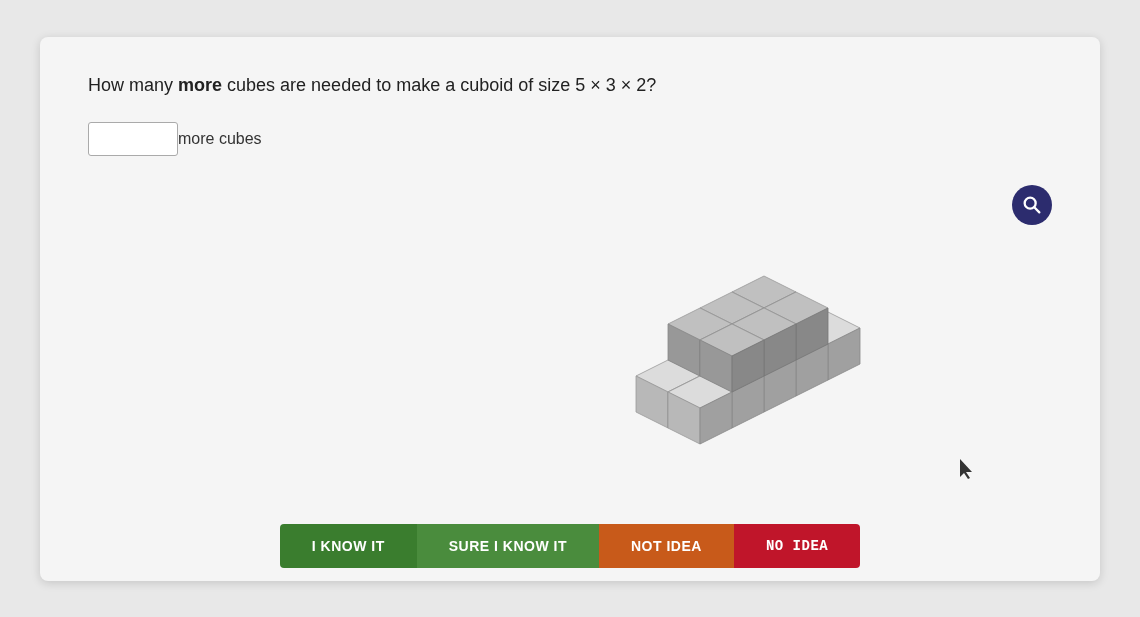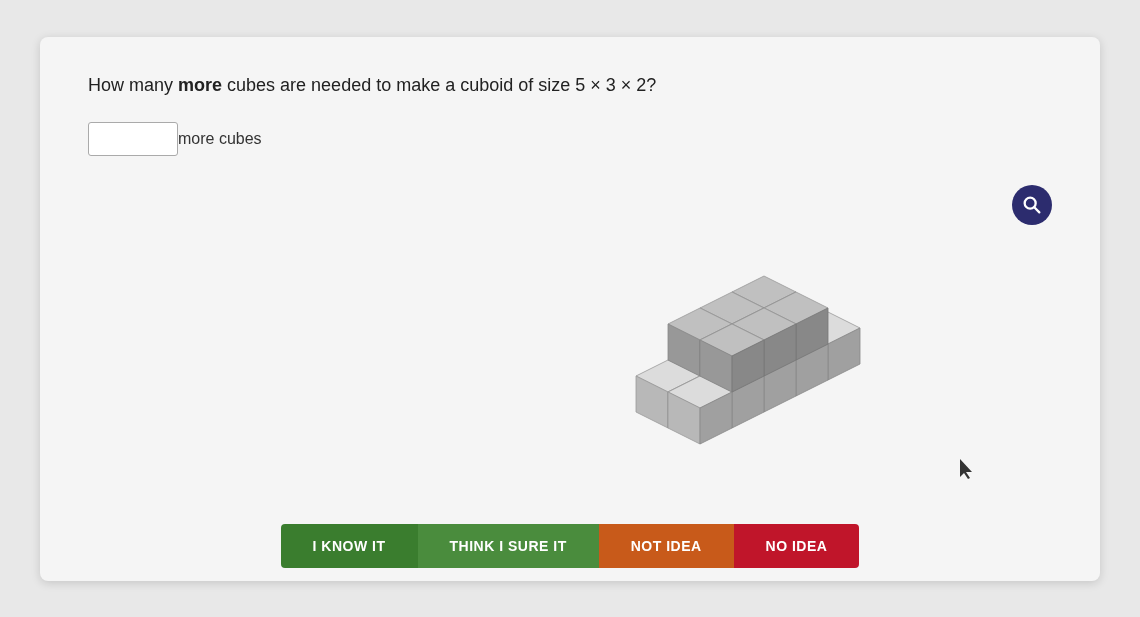--- a/index.html
+++ b/index.html
@@ -138,20 +138,21 @@
     .btn-no-idea {
       background: #c0152a;
       color: white;
       font-size: 14px;
       font-weight: bold;
       padding: 14px 32px;
       border: none;
       cursor: pointer;
       letter-spacing: 0.5px;
       border-radius: 0 4px 4px 0;
+      font-family: Liberation Mono, monospace;
     }
 
     
     .cursor-arrow {
       position: absolute;
       bottom: 100px;
       right: 120px;
       width: 24px;
       height: 24px;
       pointer-events: none;
@@ -367,18 +368,18 @@
   </button>
 
   <div class="cursor-arrow">
     <svg viewBox="0 0 24 24" fill="#333">
       <path d="M4 2 L4 20 L8 16 L12 22 L14 21 L10 15 L16 15 Z"></path>
     </svg>
   </div>
 
   <div class="button-bar">
     <button class="btn-know">I KNOW IT</button>
-    <button class="btn-think">THINK I SURE IT</button>
+    <button class="btn-think">SURE I KNOW IT</button>
     <button class="btn-not-sure">NOT IDEA</button>
     <button class="btn-no-idea">NO IDEA</button>
   </div>
 
 </div>
 
 </body></html>

